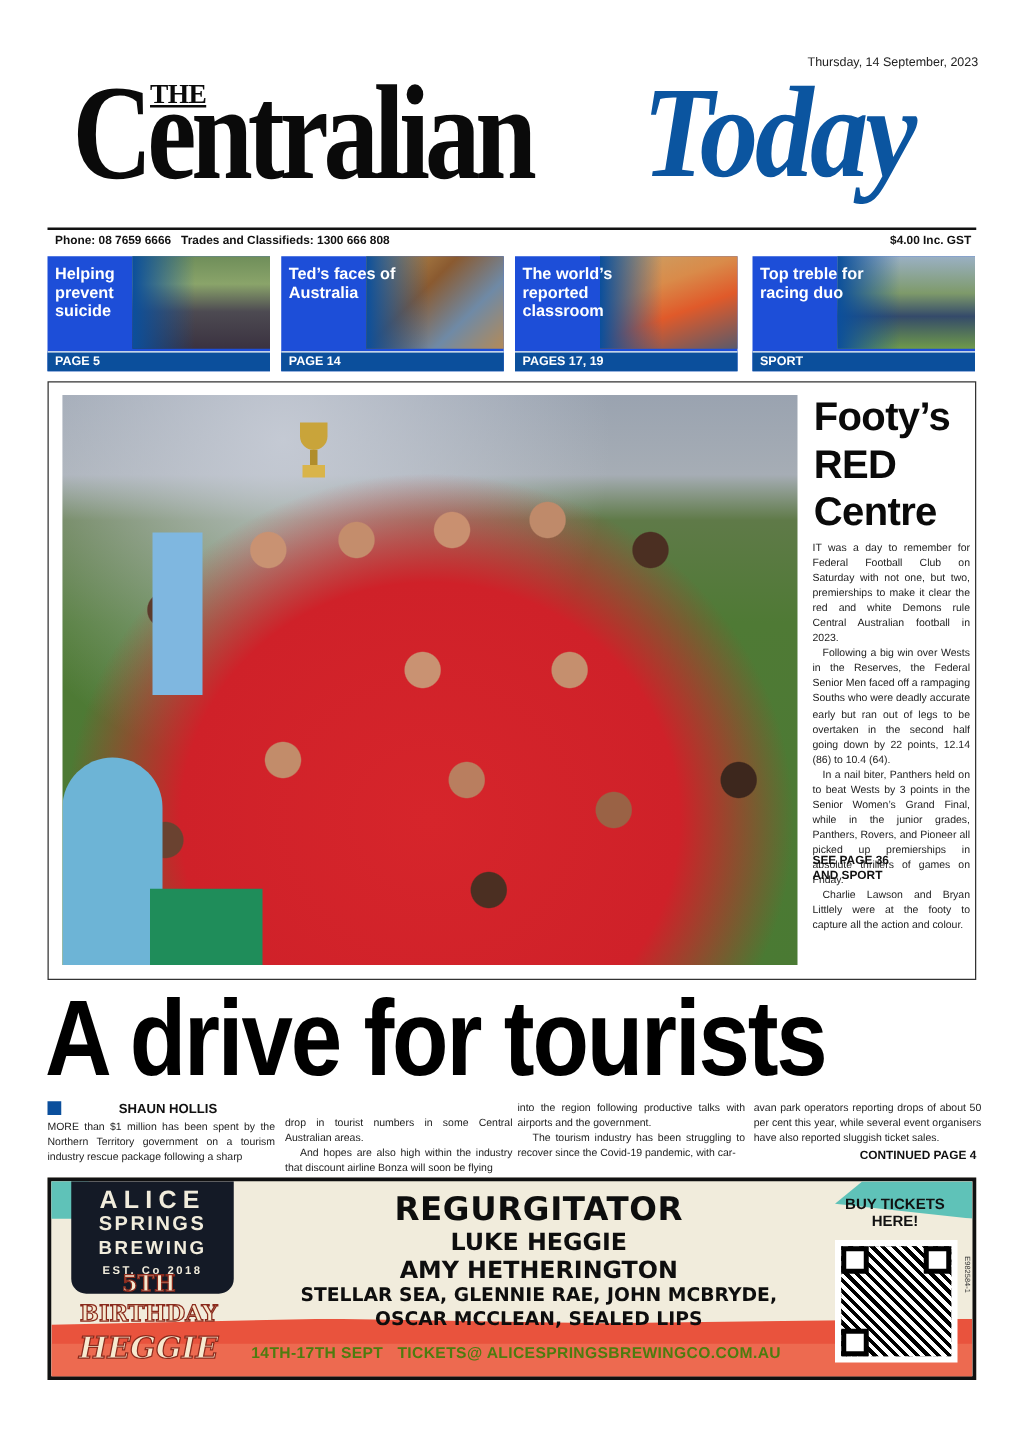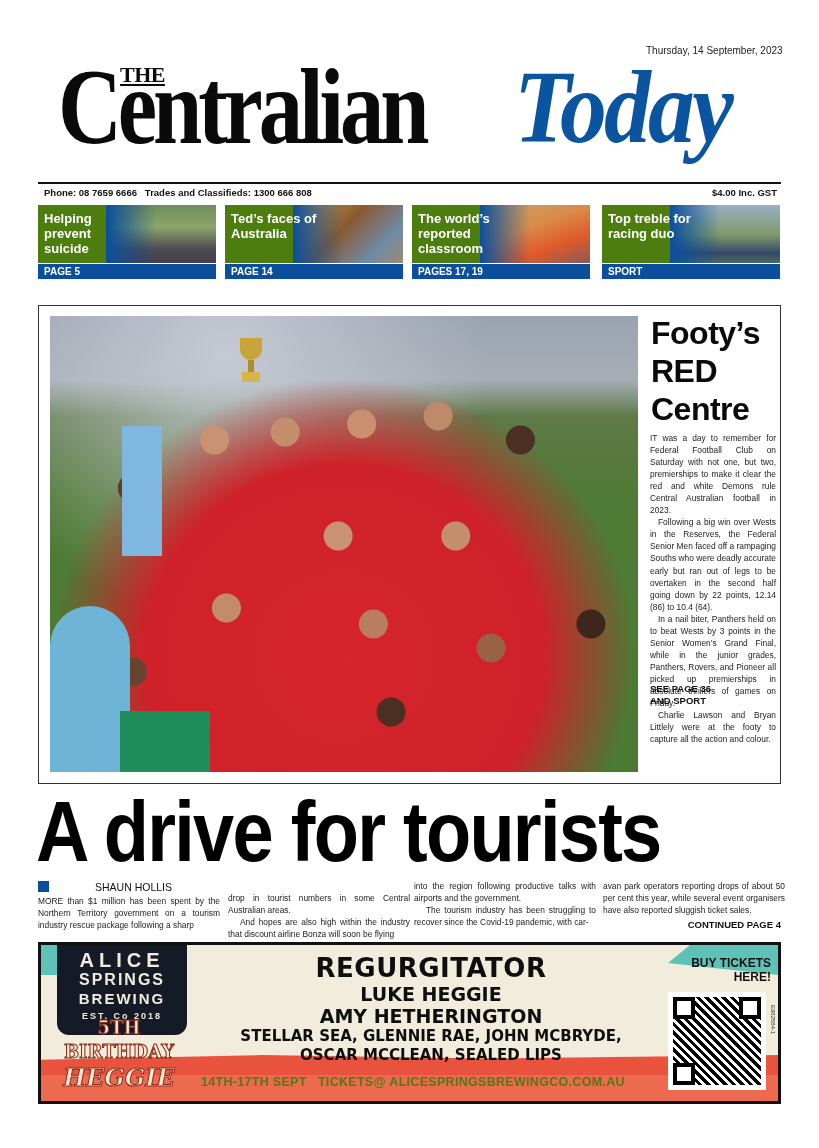--- a/index.html
+++ b/index.html
@@ -13,21 +13,21 @@
   .masthead { left: 58px; top: 52px; width: 710px; height: 120px; }
   .mast-the { position: absolute; left: 62px; top: 10px; font-family: "Liberation Serif", serif; font-weight: bold; font-size: 22px; letter-spacing: -0.5px; color: #0a0a0a; text-decoration: underline; }
   .mast-centralian { position: absolute; left: 0; top: 0; font-family: "Liberation Serif", serif; font-weight: bold; font-size: 108px; letter-spacing: -5px; color: #0a0a0a; line-height: 110px; transform: scaleX(0.82); transform-origin: left top; }
   .mast-today { position: absolute; left: 456px; top: 0; font-family: "Liberation Serif", serif; font-style: italic; font-weight: bold; font-size: 104px; letter-spacing: -3px; color: #0b55a0; line-height: 110px; transform: scaleX(0.9); transform-origin: left top; }
 
   .rule-top { left: 38px; top: 182px; width: 743px; height: 2px; background: #111; }
   .infobar { left: 44px; top: 187px; width: 733px; height: 12px; font-size: 9.5px; font-weight: bold; color: #111; }
   .infobar .right { position: absolute; right: 0; top: 0; }
 
   
-  .teaser { top: 205px; width: 178px; height: 74px; background: #4d7c0f; }
+  .teaser { top: 205px; width: 178px; height: 92px; background: #1d4ed8; }
   .teaser .img { position: absolute; right: 0; top: 0; width: 110px; height: 74px; }
   .teaser .fade { position: absolute; right: 60px; top: 0; width: 50px; height: 74px; background: linear-gradient(90deg, #0b4f9c, rgba(11,79,156,0)); }
   .teaser .title { position: absolute; left: 6px; top: 6px; width: 90px; color: #fff; font-weight: bold; font-size: 13px; line-height: 15px; }
   .teaser .foot { position: absolute; left: 0; bottom: 0; width: 100%; height: 16px; background: #0b4f9c; border-top: 1px solid #fff; color: #fff; font-weight: bold; font-size: 10px; line-height: 15px; padding-left: 6px; }
 
   
   .storybox { left: 38px; top: 305px; width: 743px; height: 479px; border: 1px solid #333; }
   .photo { left: 50px; top: 316px; width: 588px; height: 456px; overflow: hidden;
     background:
       radial-gradient(ellipse at 30% 8%, rgba(200,205,215,0.9) 0%, rgba(200,205,215,0) 45%),
@@ -62,21 +62,21 @@
   .footy-body { left: 650px; top: 432px; width: 126px; font-size: 8.4px; line-height: 12.05px; color: #222; text-align: justify; }
   .footy-body p { text-indent: 8px; }
   .footy-body p:first-child { text-indent: 0; }
   .see-page { left: 650px; top: 683px; width: 119px; text-align: left; font-weight: bold; font-size: 9.5px; line-height: 12px; color: #111; }
 
   
   .bighead { left: 36px; top: 786px; width: 745px; font-weight: bold; font-size: 86px; line-height: 90px; letter-spacing: -2px; color: #000; white-space: nowrap; transform: scaleX(0.86); transform-origin: left top; }
 
   
   .byline-sq { left: 38px; top: 881px; width: 11px; height: 11px; background: #0b4f9c; }
-  .byline { left: 55px; top: 881px; font-weight: normal; font-size: 10.5px; color: #111; padding-left: 40px; }
+  .byline { left: 55px; top: 881px; font-weight: bold; font-size: 10.5px; color: #111; padding-left: 40px; }
   .col { top: 895px; width: 182px; font-size: 8.4px; line-height: 12px; color: #222; text-align: justify; }
   .col p + p { text-indent: 12px; }
   .col-2 { top: 880px; }
   .col-3 { top: 880px; }
   .col-4 { top: 880px; }
   .continued { left: 600px; top: 919px; width: 181px; text-align: right; font-weight: bold; font-size: 9.5px; color: #111; }
 
   
   .ad { left: 38px; top: 942px; width: 743px; height: 162px; border: 3px solid #111; overflow: hidden; background: #f1ecdc; padding-left: 32px; }
   .ad .teal-l { position: absolute; left: 0; top: 0; width: 30px; height: 30px; background: #5fc2b8; }
@@ -93,21 +93,21 @@
   .ad .b1 { top: 72px; font-size: 18px; }
   .ad .b2 { top: 96px; font-size: 18px; }
   .ad .b3 { top: 118px; font-size: 24px; font-style: italic; }
   .ad .lineup { position: absolute; left: 170px; width: 440px; text-align: center; color: #0e0e0e; font-weight: bold; font-family: "DejaVu Sans", sans-serif; }
   .ad .h1 { top: 8px; font-size: 26px; letter-spacing: 0.5px; }
   .ad .h2 { top: 38px; font-size: 19px; }
   .ad .h3 { top: 60px; font-size: 19px; }
   .ad .h4 { top: 82px; font-size: 15px; }
   .ad .h5 { top: 101px; font-size: 15px; }
   .ad .tickets { position: absolute; left: 160px; top: 130px; color: #4d7c0f; font-weight: bold; font-size: 12.5px; letter-spacing: 0.3px; }
-  .ad .buy { position: absolute; left: 620px; top: 11px; width: 110px; text-align: right; color: #111; font-weight: bold; font-size: 12px; line-height: 14px; }
+  .ad .buy { position: absolute; left: 620px; top: 11px; width: 110px; text-align: center; color: #111; font-weight: bold; font-size: 12px; line-height: 14px; }
   .ad .qr { position: absolute; left: 627px; top: 47px; width: 98px; height: 98px; background: #fff; padding: 5px; }
   .ad .qr-inner { width: 100%; height: 100%;
     background:
       linear-gradient(#fff,#fff) 4px 4px/14px 14px no-repeat,
       linear-gradient(#000,#000) 0 0/22px 22px no-repeat,
       linear-gradient(#fff,#fff) calc(100% - 4px) 4px/14px 14px no-repeat,
       linear-gradient(#000,#000) 100% 0/22px 22px no-repeat,
       linear-gradient(#fff,#fff) 4px calc(100% - 4px)/14px 14px no-repeat,
       linear-gradient(#000,#000) 0 100%/22px 22px no-repeat,
       repeating-linear-gradient(45deg, #000 0 3px, #fff 3px 6px),

